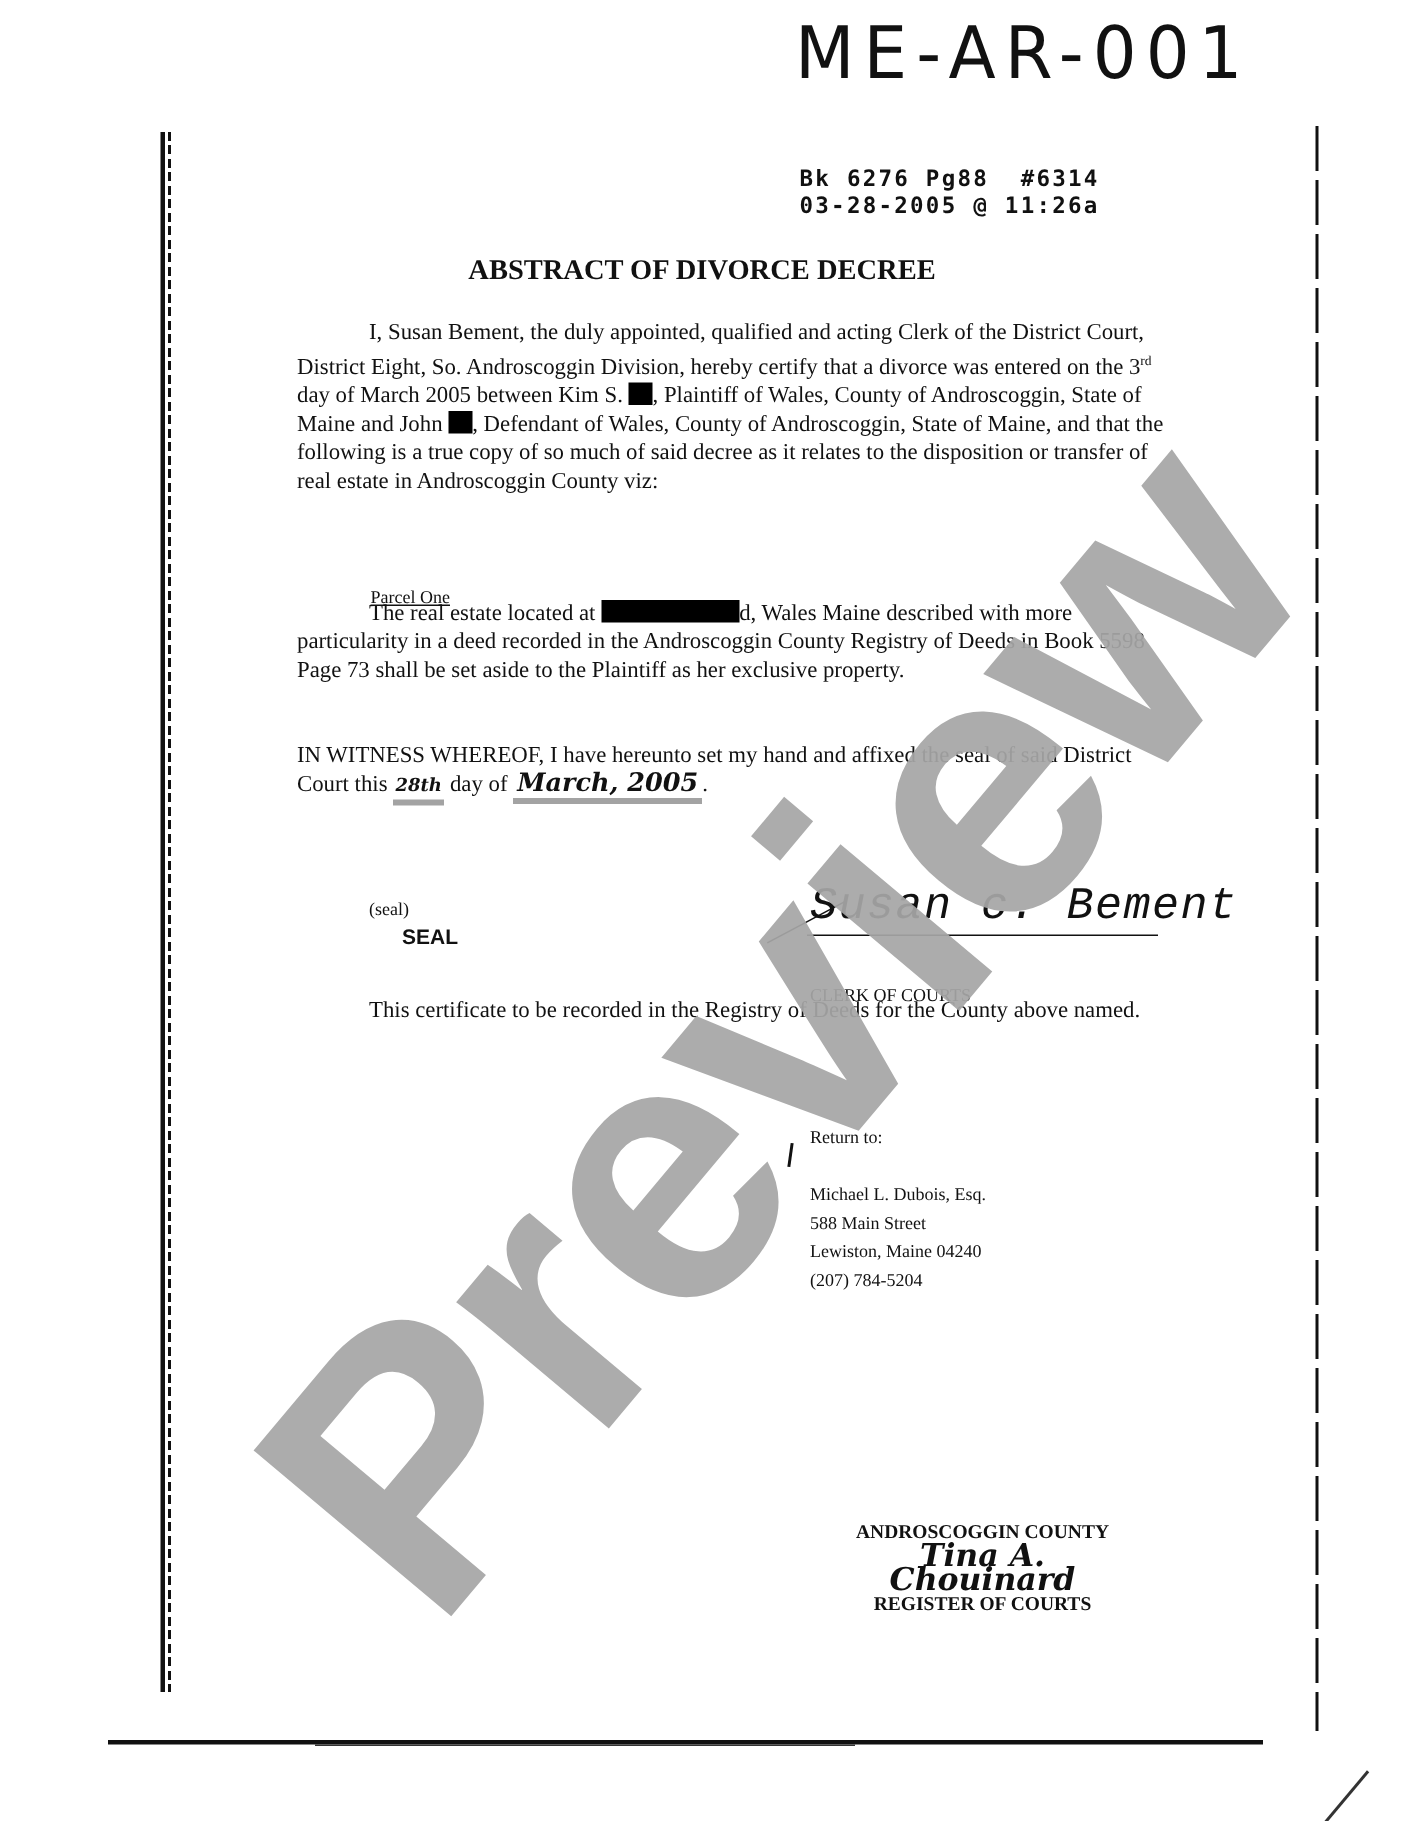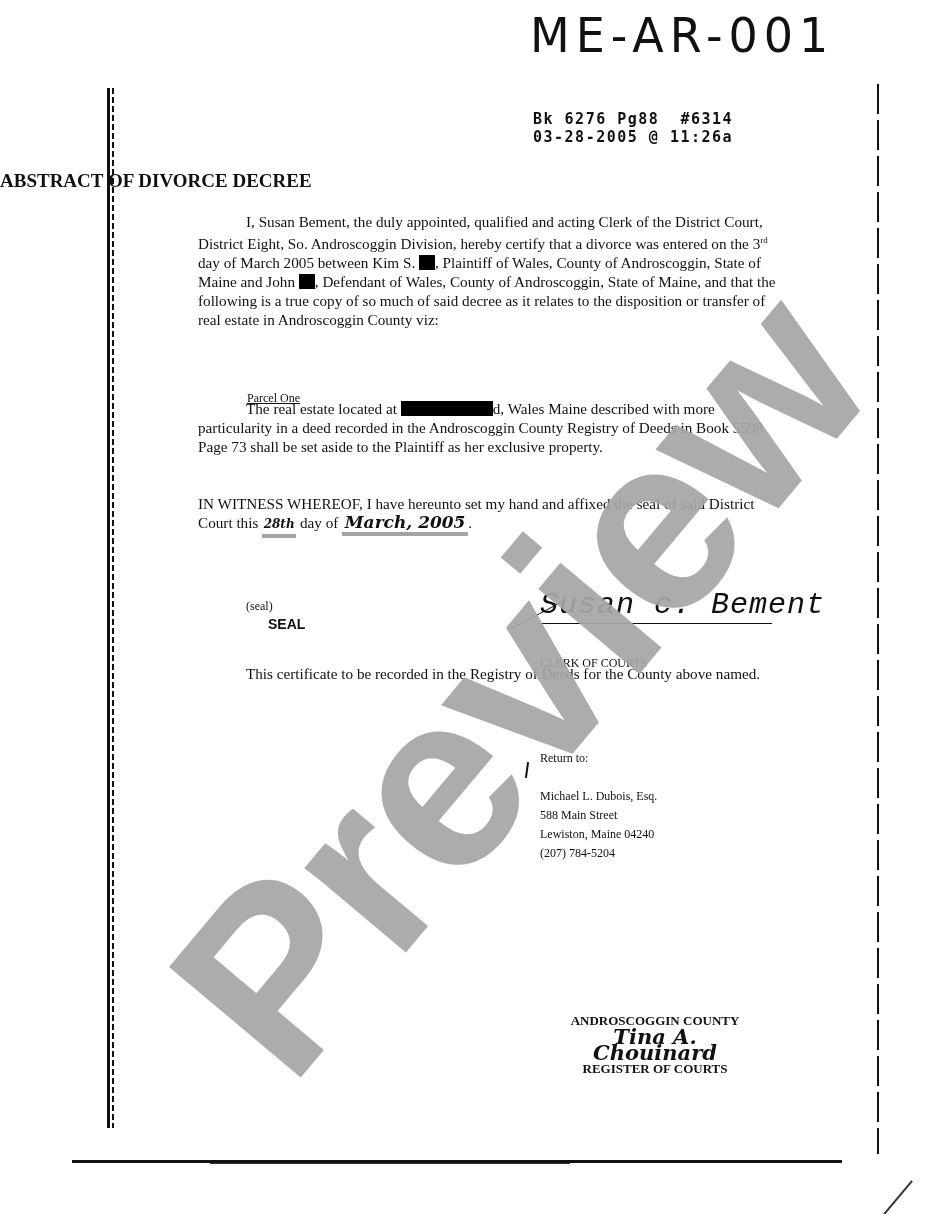--- a/index.html
+++ b/index.html
@@ -20,21 +20,21 @@
   .right-rule { left:877px; top:84px; width:2px; height:1070px;
     background:repeating-linear-gradient(#111 0 30px, #fff 30px 36px); }
   .bottom-rule { left:72px; top:1160px; width:770px; height:3px; background:#111; }
   .bottom-rule2 { left:210px; top:1163px; width:360px; height:1px; background:#333; }
   .corner-slash { left:895px; top:1175px; width:2px; height:50px; background:#333; transform:rotate(40deg); }
   .stamp {
     left:533px; top:110px; font-family:"DejaVu Sans Mono", monospace;
     font-size:15px; font-weight:bold; line-height:18px; color:#111; letter-spacing:1.5px;
     white-space:pre;
   }
-  .title { left:0; width:936px; top:170px; text-align:left; font-weight:bold; font-size:19px; }
+  .title { left:0; width:936px; top:170px; text-align:center; font-weight:bold; font-size:19px; }
   .para { left:198px; width:585px; font-size:15.2px; line-height:19px; }
   .indent { text-indent:48px; }
   .redact { display:inline-block; background:#000; height:15px; vertical-align:-2px; }
   sup { font-size:9px; }
   .u { text-decoration:underline; }
   .hand { font-family:"DejaVu Serif", serif; font-style:italic; font-weight:bold; }
   .fillin { display:inline-block; border-bottom:4px solid #a3a3a3; text-align:center; }
   .seal-label { left:268px; top:616px; font-family:"Liberation Sans", sans-serif; font-weight:bold; font-size:14px; }
   .sig-line { left:538px; top:623px; width:234px; height:1px; background:#111; }
   .sig-script { left:540px; top:588px; font-family:Liberation Mono, monospace; font-style:italic; font-size:30px; letter-spacing:1px; }

